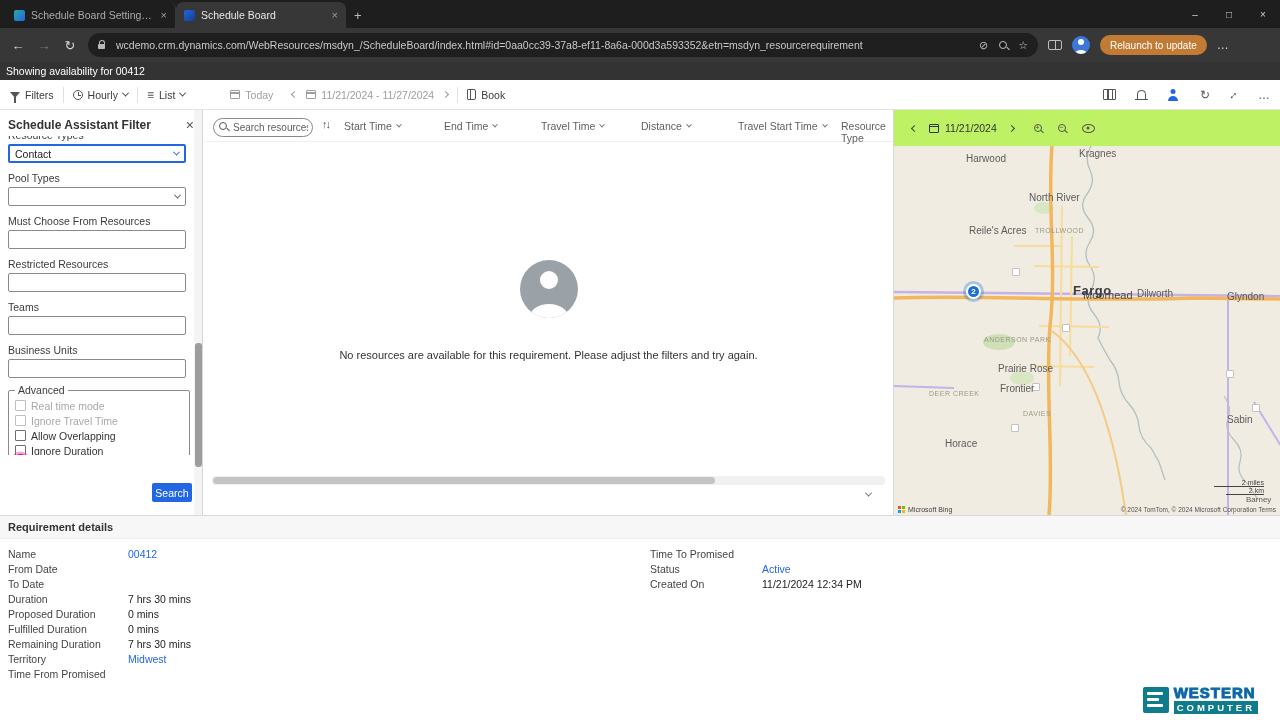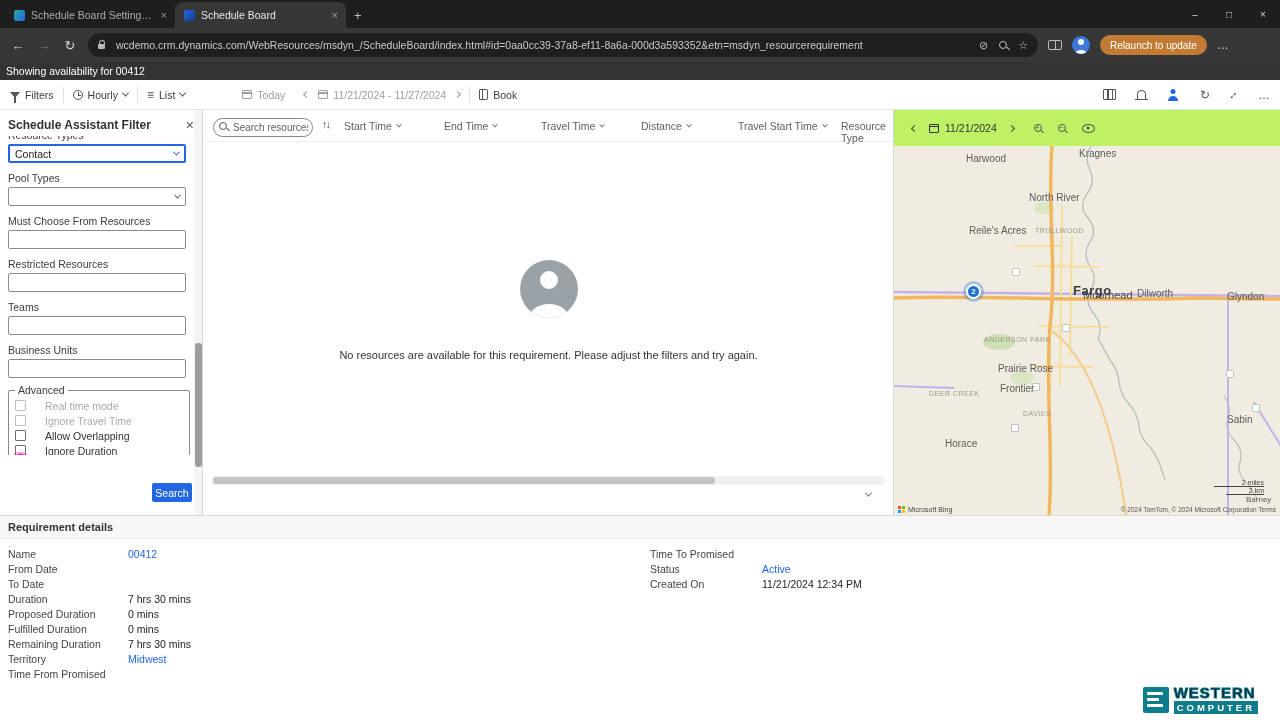--- a/index.html
+++ b/index.html
@@ -88,21 +88,21 @@
   .fp-content { margin-top:-7px; padding:0 0 0 8px; }
   .f-group { margin-bottom:9px; }
   .f-label { font-size:10.5px; color:#3b3b3b; margin-bottom:3px; }
   .f-input, .f-select { width:178px; height:19px; border:1px solid #8a8a8a; border-radius:2px; background:#fff; font-size:10.5px; color:#333; padding:0 5px; display:flex; align-items:center; }
   .f-select { justify-content:space-between; }
   .f-select.focused { border:2px solid #2266e3; color:#222; }
   .f-select .chv { color:#555; }
   .f-select.focused .chv { color:#2266e3; }
   .advanced { position:relative; width:182px; border:1px solid #8a8a8a; border-radius:2px; margin-top:12px; padding:6px 6px 8px 6px; }
   .adv-legend { position:absolute; top:-7px; left:6px; background:#fff; padding:0 3px; font-size:10.5px; color:#3b3b3b; }
-  .cb-row { display:flex; align-items:flex-start; gap:19px; margin:3px 0; font-size:10.5px; color:#333; width:160px; }
+  .cb-row { display:flex; align-items:flex-start; gap:5px; margin:3px 0; font-size:10.5px; color:#333; width:160px; }
   .cb-box { width:11px; height:11px; border:1px solid #6d6d6d; border-radius:1px; background:#fff; flex:0 0 auto; text-align:center; line-height:10px; }
   .cb-row.disabled { color:#a8a8a8; }
   .cb-row.disabled .cb-box { border-color:#bfbfbf; }
   .click-dot { position:absolute; left:4px; top:63px; width:15px; height:15px; border-radius:50%; background:#e3008c; box-shadow:0 0 0 2.5px rgba(227,0,140,0.35); }
   .fp-search { position:absolute; top:373px; right:10px; width:40px; height:19px; background:#2266e3; color:#fff; border:none; border-radius:2px; font-size:10.5px; font-family:inherit; }
   .fp-scrollbar { position:absolute; right:0; top:0; bottom:0; width:8px; background:#f4f4f4; }
   .fp-thumb { position:absolute; right:0.5px; top:233px; width:7px; height:124px; background:#9d9d9d; border-radius:3px; }
 
   
   .grid-panel { position:absolute; left:204px; top:0; width:689px; height:405px; background:#fff; }
@@ -156,21 +156,21 @@
   .d-label { width:120px; color:#444; flex:0 0 auto; }
   .d-col.right .d-label { width:112px; }
   .d-value { color:#222; }
   .d-value.link { color:#2266e3; }
 
   
   .wc-logo { position:absolute; right:22px; bottom:6px; display:flex; align-items:center; gap:5px; }
   .wc-mark { width:26px; height:26px; background:#0e7c8a; border-radius:2px; display:flex; flex-direction:column; justify-content:center; gap:3px; padding-left:4px; }
   .wc-mark i { display:block; height:3px; background:#fff; border-radius:1px; }
   .wc-mark i:nth-child(1){width:16px}.wc-mark i:nth-child(2){width:12px}.wc-mark i:nth-child(3){width:16px}
-  .wc-western { font-size:15px; font-weight:bold; color:#0f172a; letter-spacing:1px; -webkit-text-stroke:0.9px #0e7c8a; text-shadow:0 0 1px #0e7c8a; line-height:15px; }
+  .wc-western { font-size:15px; font-weight:bold; color:#1d4ed8; letter-spacing:1px; -webkit-text-stroke:0.9px #0e7c8a; text-shadow:0 0 1px #0e7c8a; line-height:15px; }
   .wc-computer { background:#0e7c8a; color:#fff; font-size:9.5px; font-weight:bold; letter-spacing:3px; text-align:left; padding:1px 3px; margin-top:1px; }
 </style>
 </head>
 <body>
 
 <div class="screen">
 
   <div class="tabbar">
     <div class="tab inactive">
       <span class="favicon fav1"></span>
@@ -221,21 +221,21 @@
       <span class="clock"></span>
       <span>Hourly</span>
       <span class="chv down"></span>
     </div>
     <div class="t-sep"></div>
     <div class="t-item">
       <span class="list-ic">≡</span>
       <span>List</span>
       <span class="chv down"></span>
     </div>
-    <div class="t-item dim" style="margin-left:28px;padding-left:20px;">
+    <div class="t-item dim" style="margin-left:16px;padding-left:20px;">
       <span class="cal"></span>
       <span>Today</span>
     </div>
     <span class="chv left" style="color:#999;margin-left:10px;"></span>
     <div class="t-item dim">
       <span class="cal"></span>
       <span>11/21/2024 - 11/27/2024</span>
     </div>
     <span class="chv right" style="color:#999;"></span>
     <div class="t-sep"></div>

